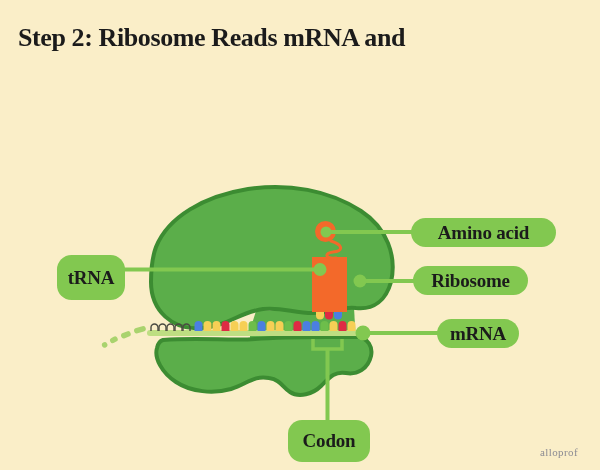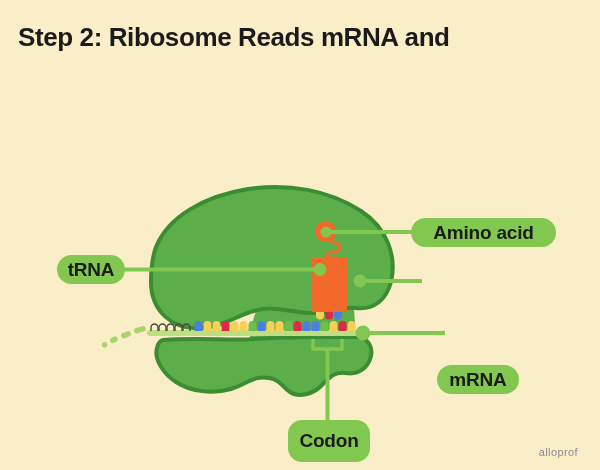--- a/index.html
+++ b/index.html
@@ -6,21 +6,21 @@
     --background:#FAEEC8; --blob-fill:#5BAE4A; --blob-stroke:#3C8C32;
     --accent-green:#82C850; --strand-green:#BEDE82; --dash-green:#A9D36E;
     --orange:#F3692A; --base-yellow:#F6CF55; --base-red:#DE2B44;
     --base-blue:#4B7FE1; --base-green:#6DBE4B; --base-outline:#4A4A42;
     --text:#1B1B1B; --watermark:#8B8B93;
   }
   html,body{margin:0;padding:0;}
   #canvas{
     position:relative;width:600px;height:470px;overflow:hidden;
     background:var(--background);
-    font-family:Liberation Sans, sans-serif;
+    font-family:Liberation Serif, serif;
   }
   #diagram-svg{position:absolute;left:0;top:0;}
   .title{
     position:absolute;left:18px;top:22px;
     font-size:26px;font-weight:800;color:var(--text);
     line-height:1.2;letter-spacing:-0.4px;
   }
   .blob{fill:var(--blob-fill);stroke:var(--blob-stroke);stroke-width:4;}
   .blobfill{fill:var(--blob-fill);}
   .strandfill{fill:var(--strand-green);}
@@ -124,19 +124,20 @@
     <circle class="accentfill" cx="360" cy="281" r="6.5"></circle>
 
     <line class="accentstroke" stroke-width="4" x1="360" y1="333" x2="445" y2="333"></line>
     <circle class="accentfill" cx="363" cy="333" r="7.5"></circle>
   </svg>
 
   <div class="title">
     <div>Step 2: Ribosome Reads mRNA and</div>
   </div>
 
-  <div class="pill" style="left:57px;top:255px;width:68px;height:29px;border-radius:14.5px;">tRNA</div>
+  <div class="pill" style="left:57px;top:255px;width:68px;height:45px;border-radius:14.5px;">tRNA</div>
   <div class="pill" style="left:411px;top:218px;width:145px;height:29px;border-radius:14.5px;">Amino acid</div>
-  <div class="pill" style="left:437px;top:319px;width:82px;height:29px;border-radius:14.5px;margin-top:46px;">mRNA</div>
+  <div class="pill" style="left:413px;top:266px;width:115px;height:29px;border-radius:14.5px;">Ribosome</div>
+  <div class="pill" style="left:437px;top:319px;width:82px;height:29px;border-radius:14.5px;">mRNA</div>
   <div class="pill" style="left:288px;top:420px;width:82px;height:42px;border-radius:14px;">Codon</div>
 
   <div class="watermark">alloprof</div>
 </div>
 
 </body></html>

